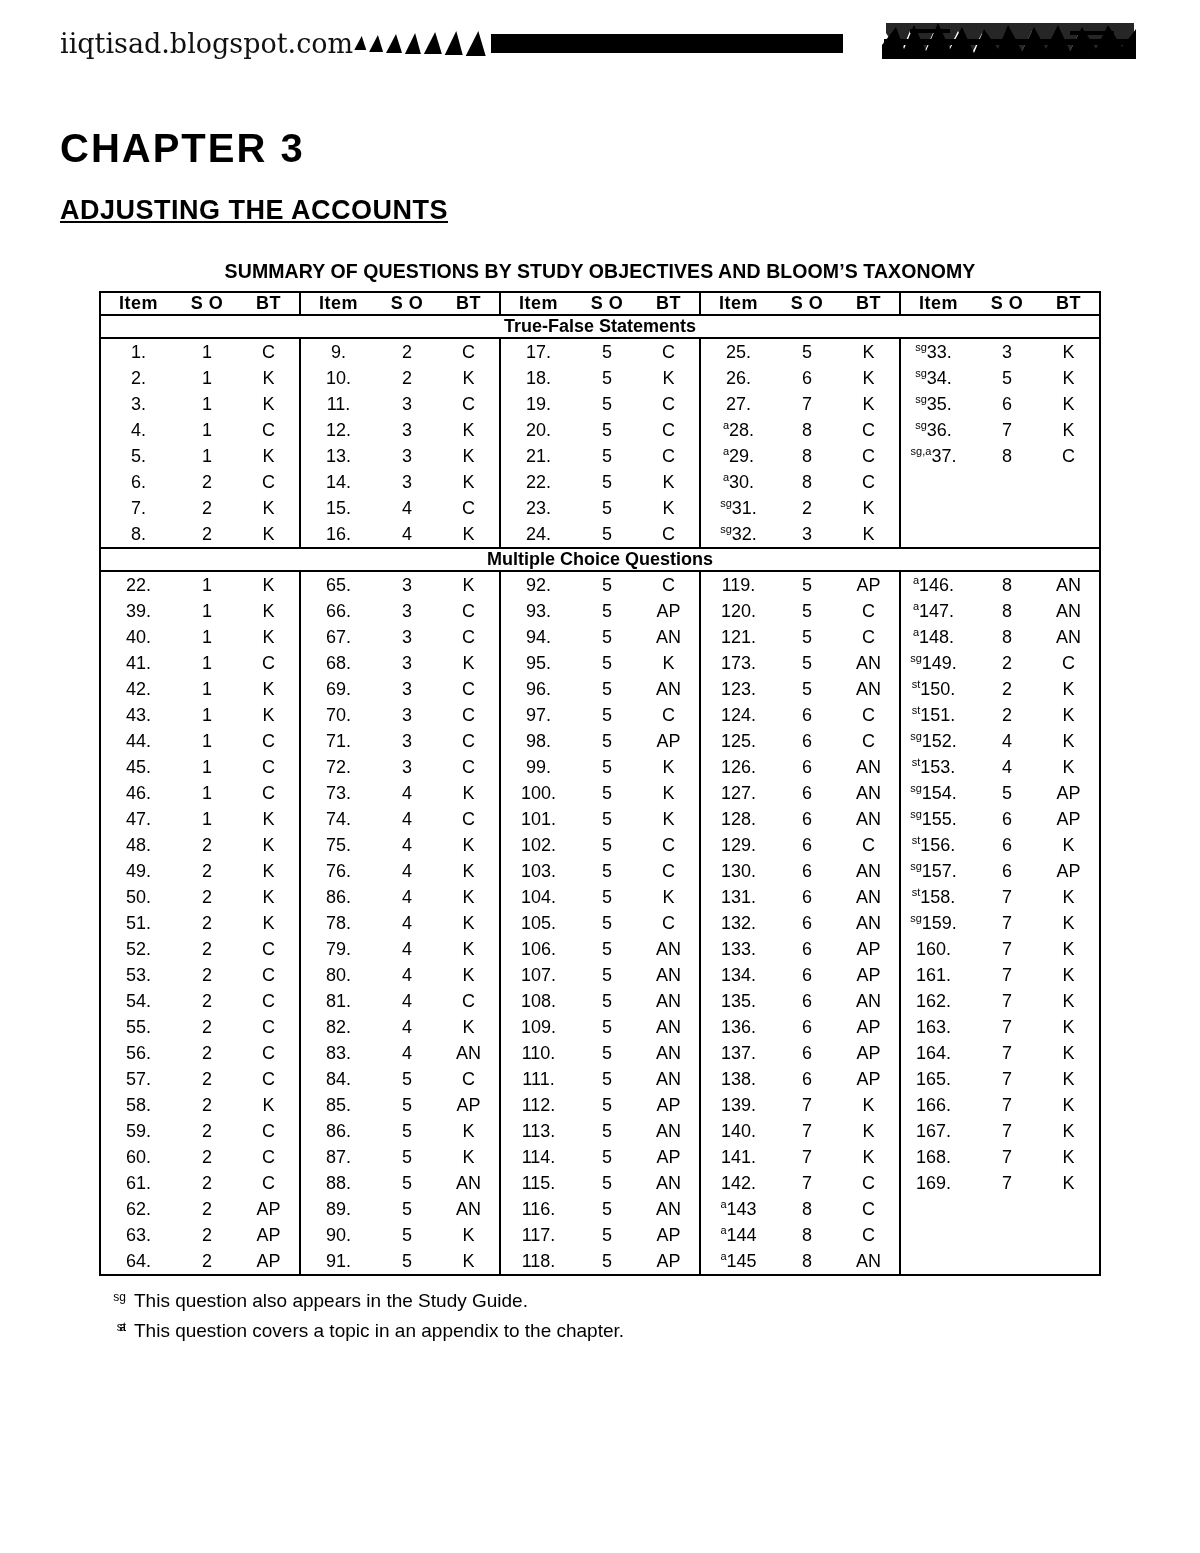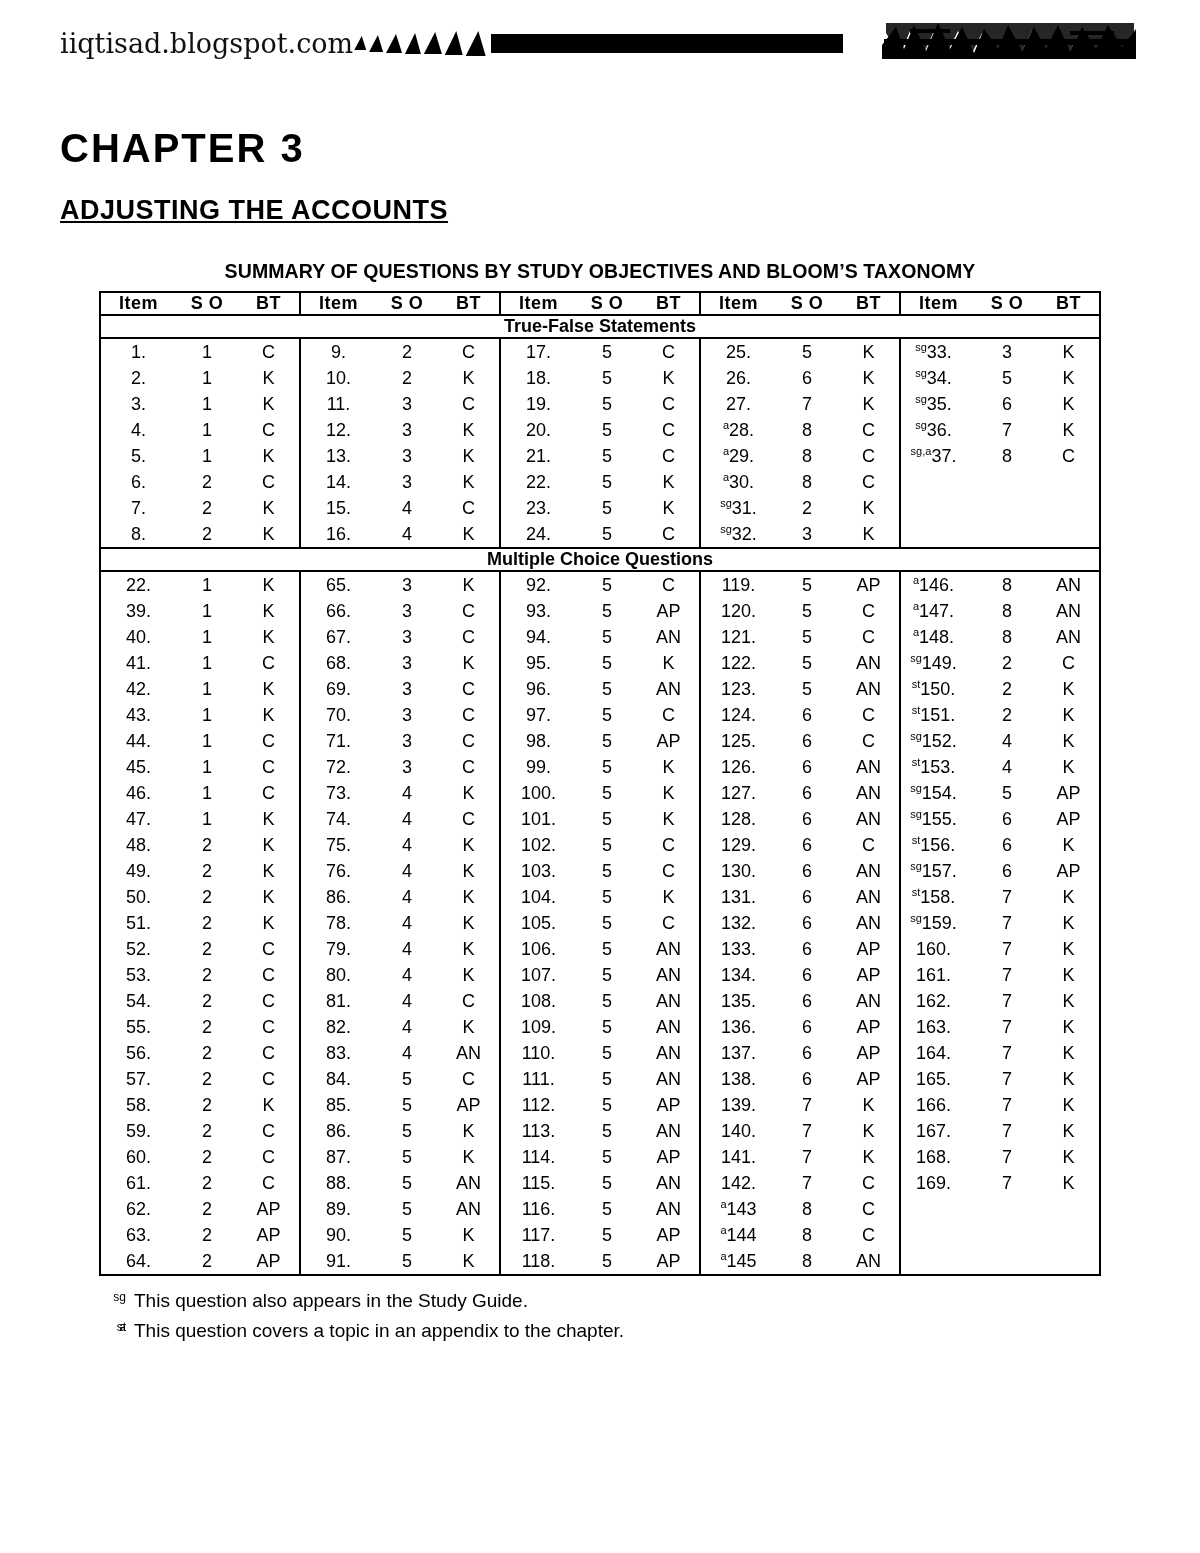--- a/index.html
+++ b/index.html
@@ -431,21 +431,21 @@
         <tr>
           <td class="rowcell item">41.</td>
           <td class="rowcell">1</td>
           <td class="rowcell">C</td>
           <td class="rowcell item vsep">68.</td>
           <td class="rowcell">3</td>
           <td class="rowcell">K</td>
           <td class="rowcell item vsep">95.</td>
           <td class="rowcell">5</td>
           <td class="rowcell">K</td>
-          <td class="rowcell item vsep">122.</td>
+          <td class="rowcell item vsep">173.</td>
           <td class="rowcell">5</td>
           <td class="rowcell">AN</td>
           <td class="rowcell item wide vsep"><sup class="mk">sg</sup>149.</td>
           <td class="rowcell">2</td>
           <td class="rowcell">C</td>
         </tr>
         <tr>
           <td class="rowcell item">42.</td>
           <td class="rowcell">1</td>
           <td class="rowcell">K</td>

